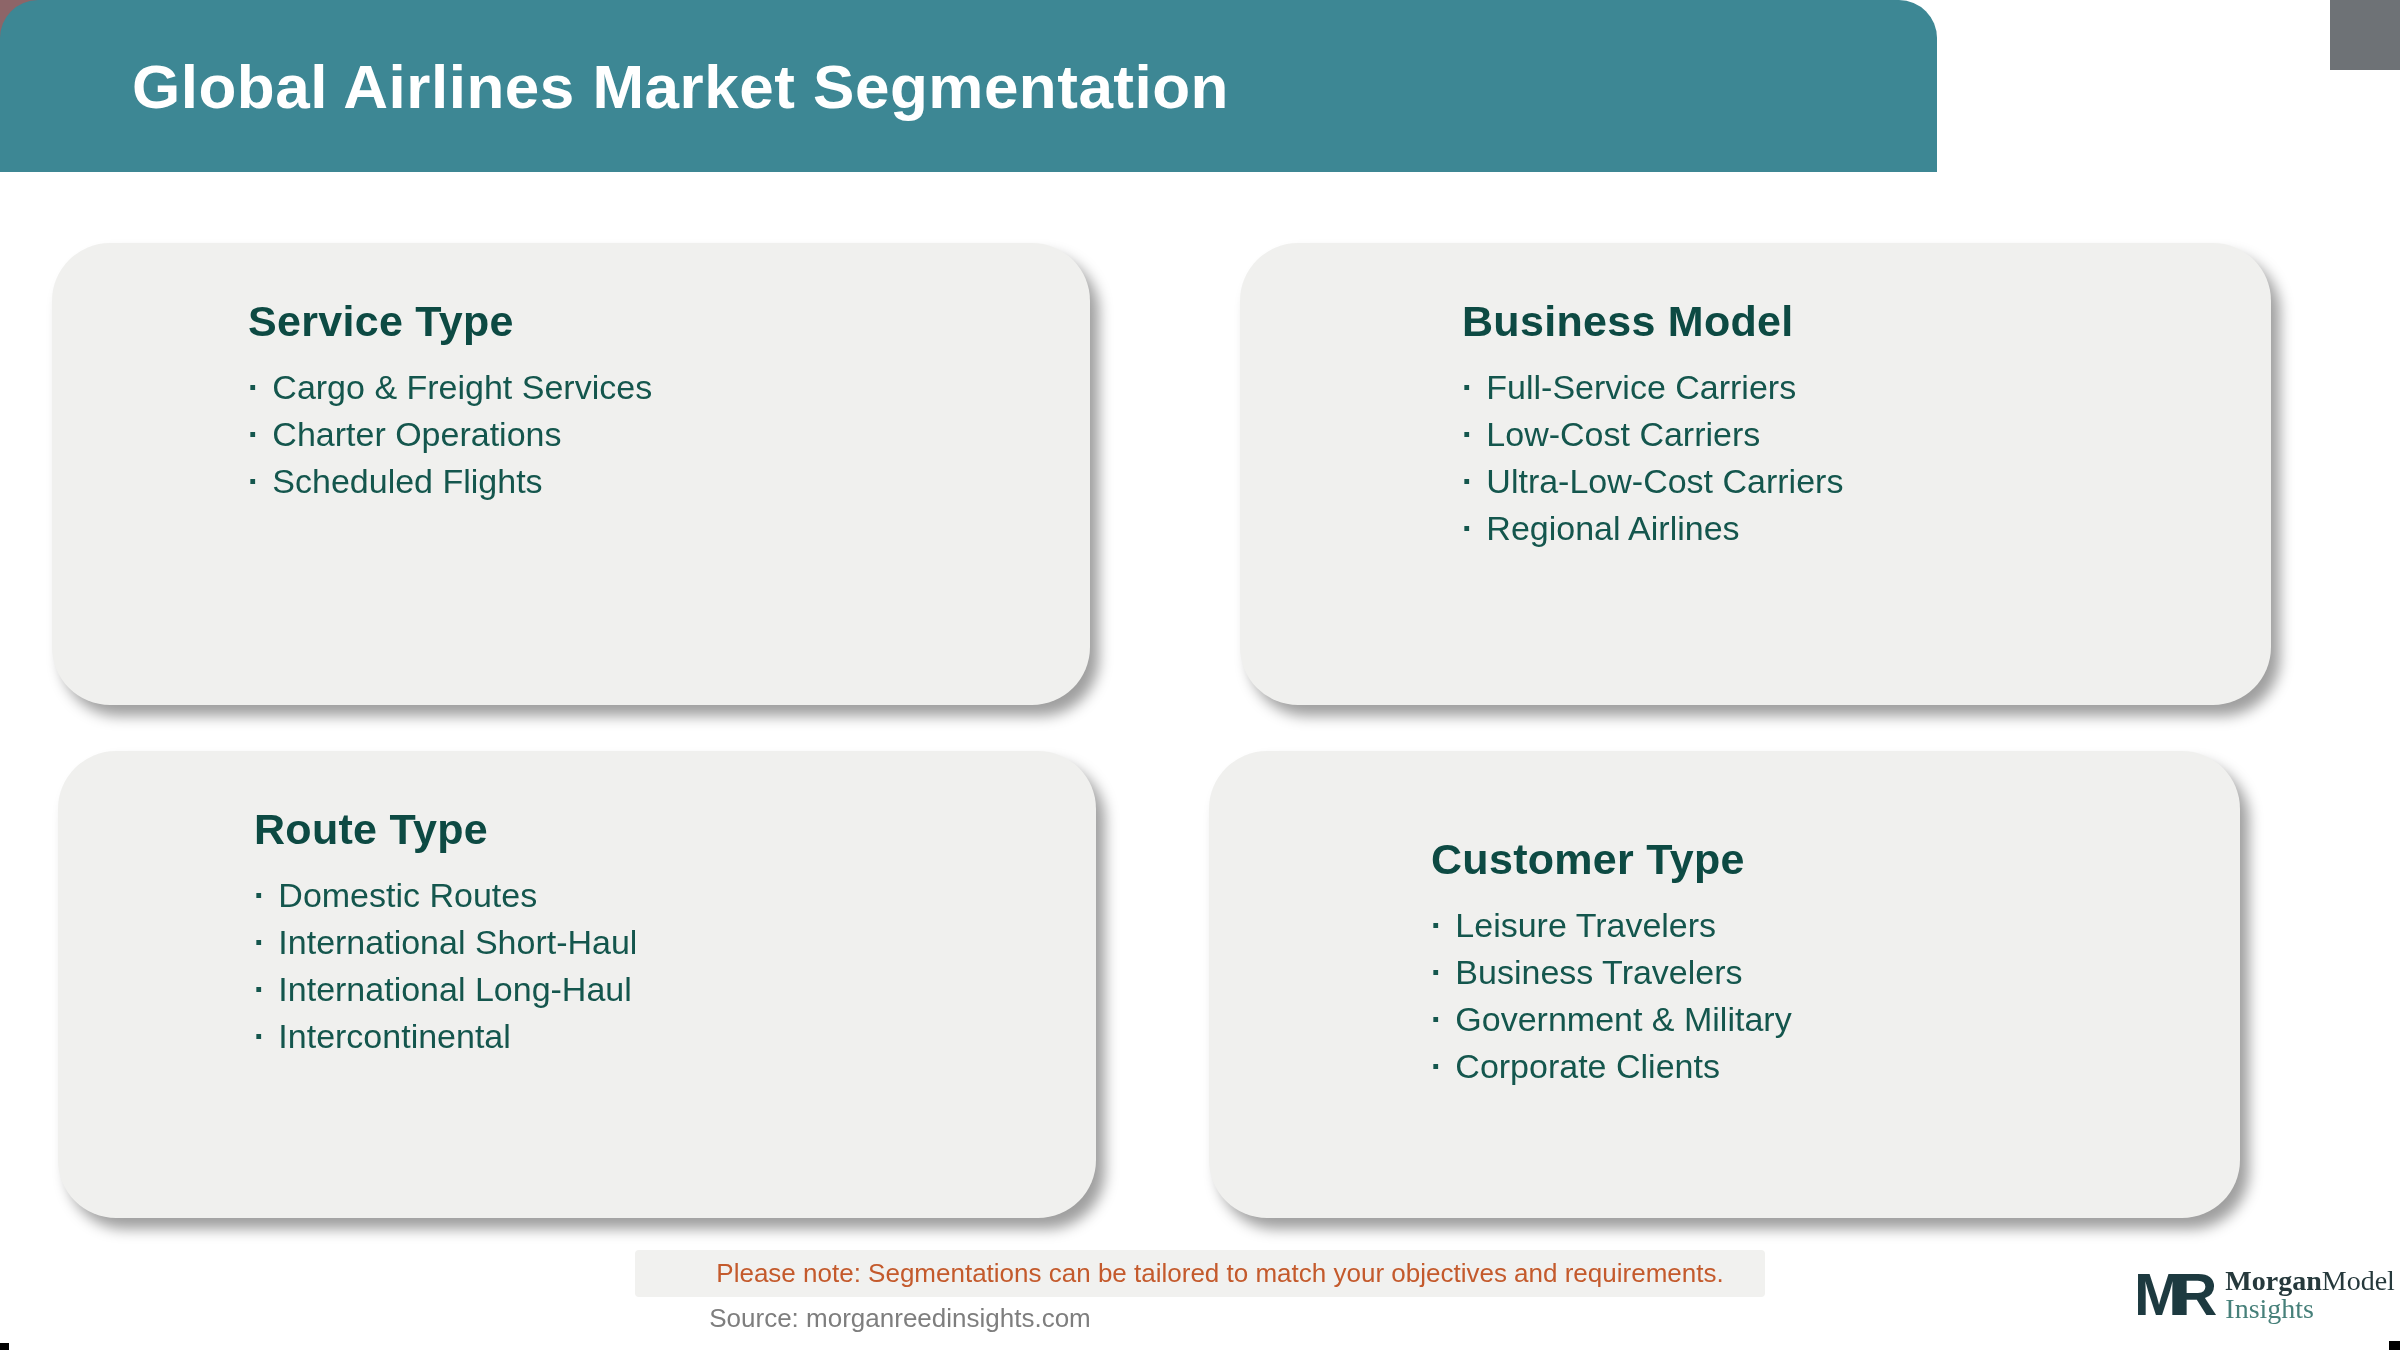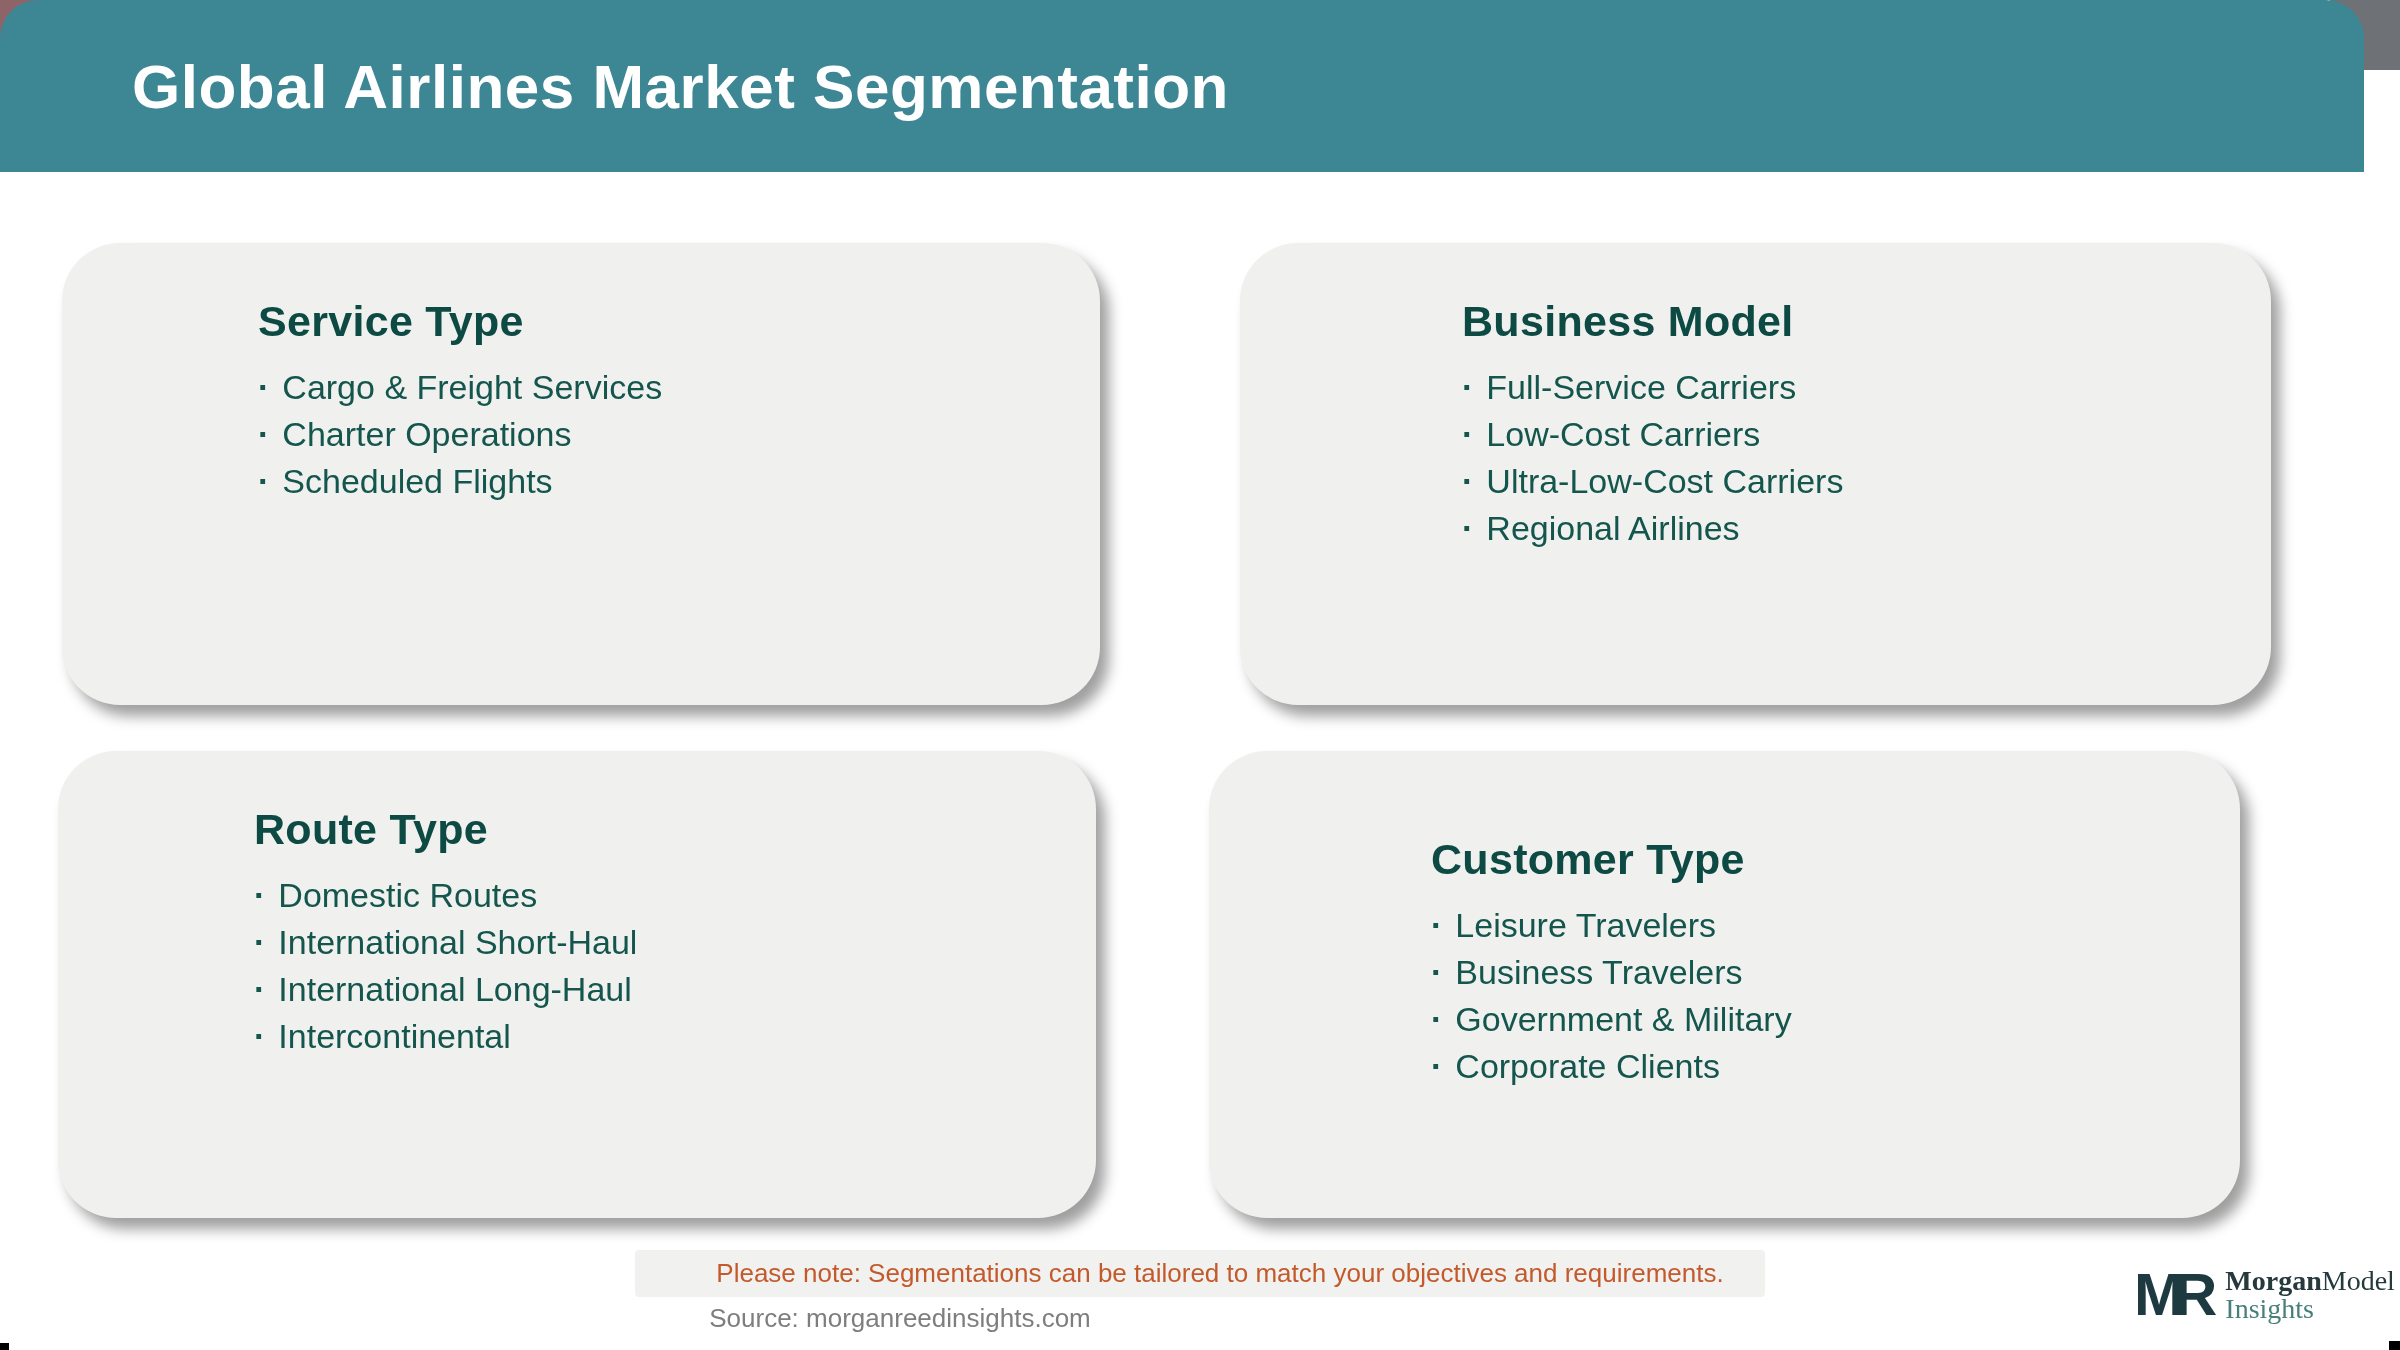--- a/index.html
+++ b/index.html
@@ -15,41 +15,41 @@
   }
 
   
   .corner-bg { position: absolute; top: 0; width: 70px; height: 70px; }
   .corner-bg.left  { left: 0;  background: #8d6568; }
   .corner-bg.right { right: 0; background: #6e7276; }
 
   .header {
     position: absolute;
     left: 0; top: 0;
-    width: 2364px; height: 172px;
+    width: 1937px; height: 172px;
     background: #3d8794;
     border-radius: 38px 38px 0 0;
     display: flex;
     align-items: center;
   }
   .header h1 {
     margin-left: 132px;
     color: #ffffff;
     font-size: 62px;
     font-weight: bold;
     letter-spacing: 0.5px;
   }
 
   .card {
     position: absolute;
     background: #f0f0ee;
     border-radius: 58px;
     box-shadow: 9px 11px 14px rgba(0,0,0,0.38);
   }
-  .card.c1 { left: 62px;   top: 243px; width: 1038px; height: 462px; padding: 54px 40px 0 196px; }
+  .card.c1 { left: 52px;   top: 243px; width: 1038px; height: 462px; padding: 54px 40px 0 196px; }
   .card.c2 { left: 1240px; top: 243px; width: 1031px; height: 462px; padding: 54px 40px 0 222px; }
   .card.c3 { left: 58px;   top: 751px; width: 1038px; height: 467px; padding: 54px 40px 0 196px; }
   .card.c4 { left: 1209px; top: 751px; width: 1031px; height: 467px; padding: 84px 40px 0 222px; }
 
   .card h2 {
     color: #0d4a43;
     font-size: 43px;
     font-weight: bold;
     margin-bottom: 18px;
     letter-spacing: 0.3px;

